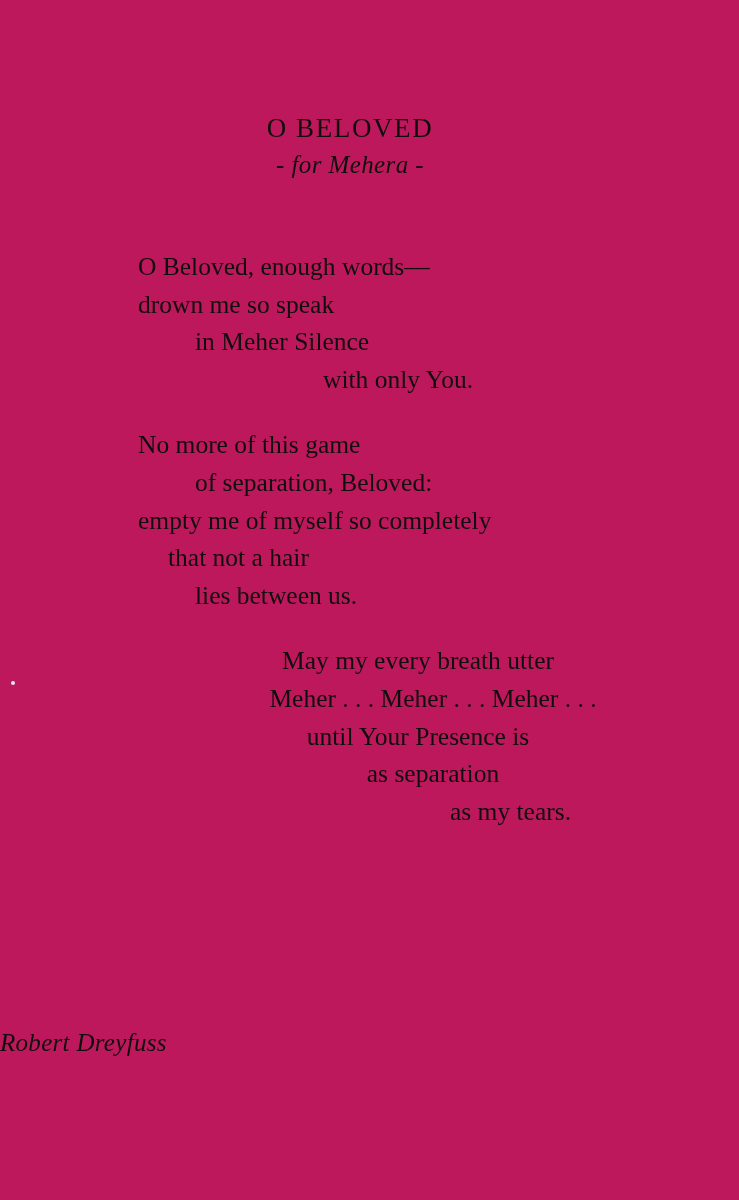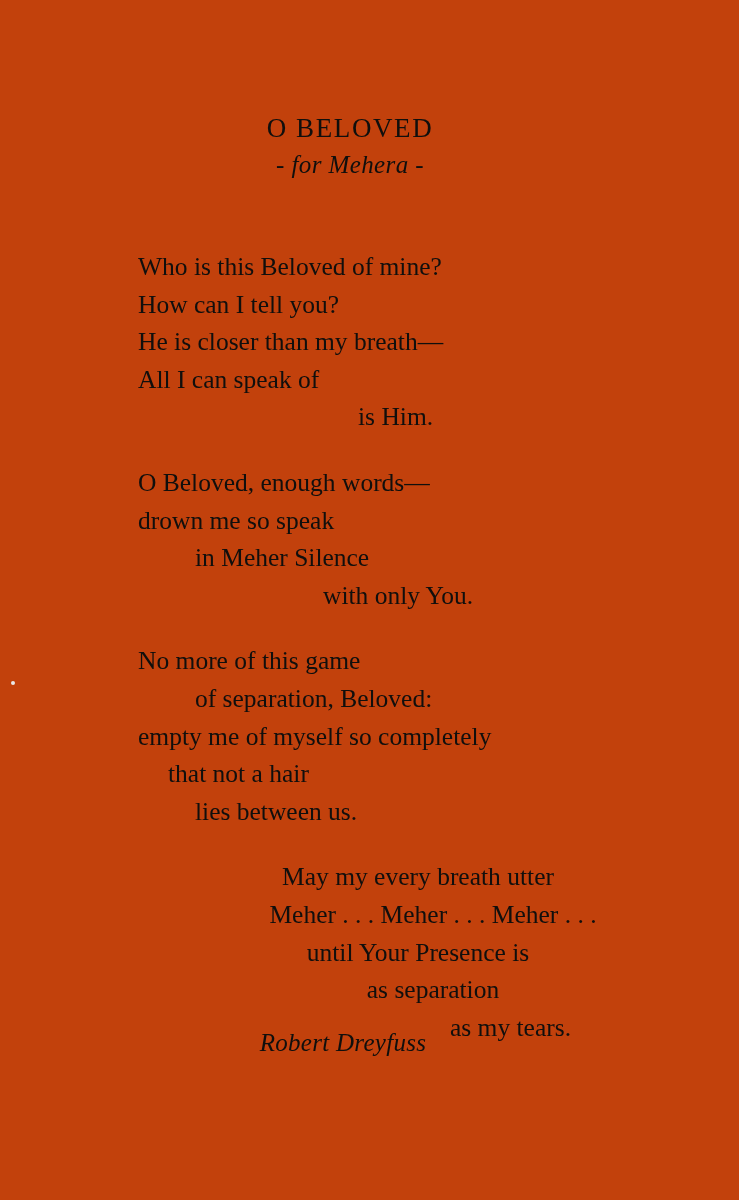--- a/index.html
+++ b/index.html
@@ -13,21 +13,21 @@
     position: relative;
     overflow: hidden;
     font-family: "Liberation Serif", "DejaVu Serif", serif;
     color: #100f0d;
     -webkit-font-smoothing: antialiased;
   }
 
   .page {
     position: absolute;
     inset: 0;
-    background: #c2410c;
+    background: #be185d;
   }
 
   
   .title-block {
     position: absolute;
     top: 112px;
     left: 0;
     width: 700px;
     text-align: center;
   }
@@ -73,21 +73,21 @@
   .ind-2  { padding-left: 57px;  }
   .ind-3  { padding-left: 185px; }
   .ind-4  { padding-left: 220px; }
 
   
   .attribution {
     position: absolute;
     top: 1029px;
     left: 0;
     width: 686px;
-    text-align: center;
+    text-align: left;
     font-size: 25px;
     font-style: italic;
     letter-spacing: 0.3px;
     color: #100f0d;
   }
 
   
   .scan-speck {
     position: absolute;
     left: 11px;
@@ -103,27 +103,20 @@
 
 <div class="page">
 
   <div class="title-block">
     <div class="poem-title">O BELOVED</div>
     <div class="poem-dedication">- for Mehera -</div>
   </div>
 
   <div class="poem-body">
 
-    <div class="stanza">
-      <div class="verse-line ind-0">Who is this Beloved of mine?</div>
-      <div class="verse-line ind-0">How can I tell you?</div>
-      <div class="verse-line ind-0">He is closer than my breath—</div>
-      <div class="verse-line ind-0">All I can speak of</div>
-      <div class="verse-line ind-4">is Him.</div>
-    </div>
 
     <div class="stanza">
       <div class="verse-line ind-0">O Beloved, enough words—</div>
       <div class="verse-line ind-0">drown me so speak</div>
       <div class="verse-line ind-2">in Meher Silence</div>
       <div class="verse-line ind-3">with only You.</div>
     </div>
 
     <div class="stanza">
       <div class="verse-line ind-0">No more of this game</div>

